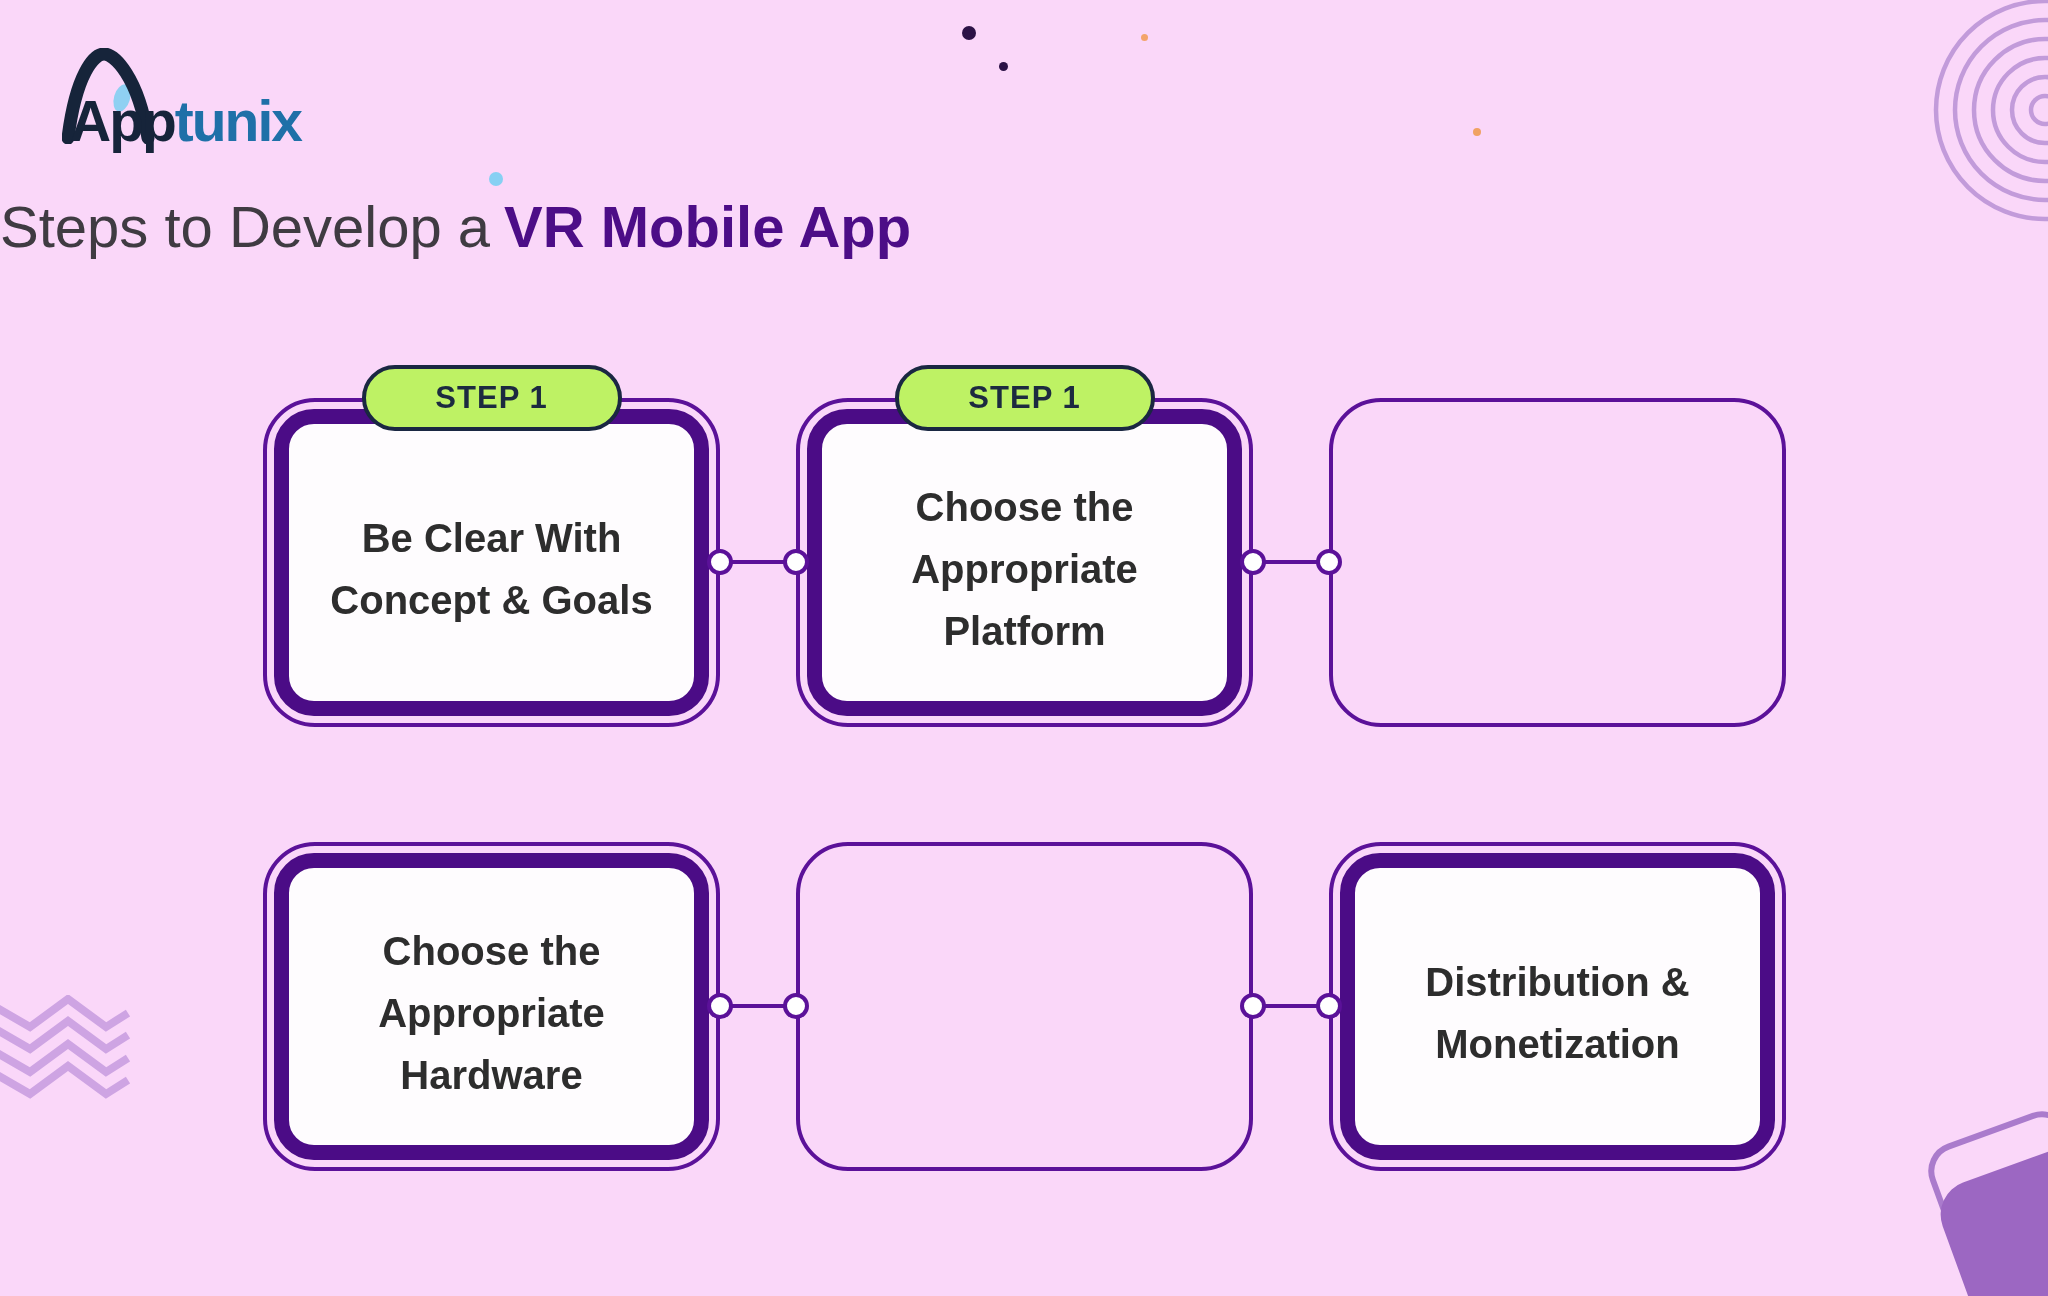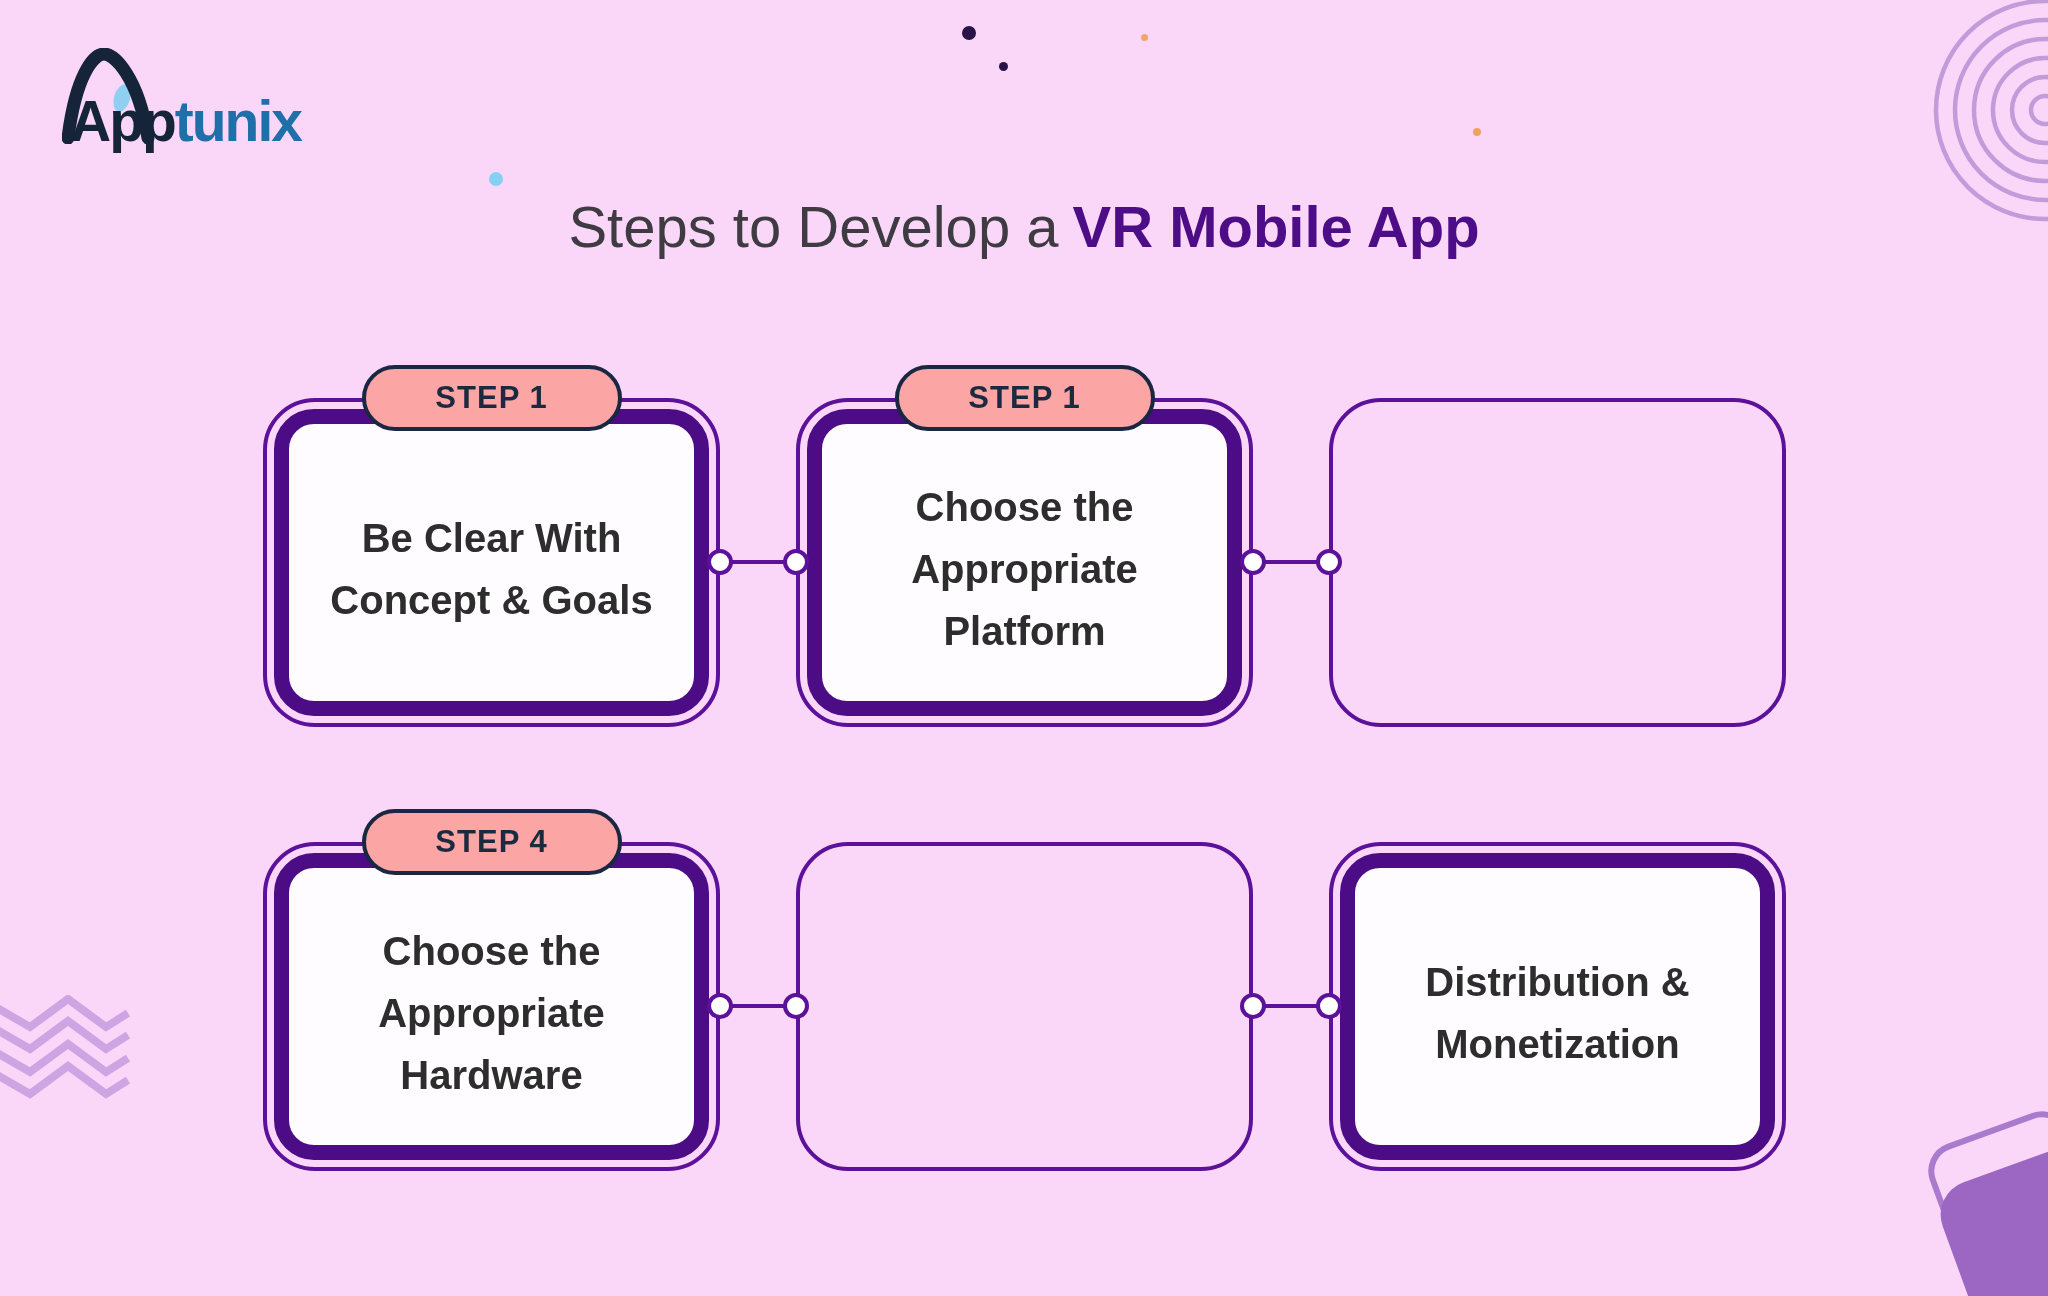--- a/index.html
+++ b/index.html
@@ -12,32 +12,32 @@
   .stage{position:absolute;inset:0;width:2048px;height:1296px;}
 
   
   .logo{position:absolute;left:62px;top:48px;width:340px;height:110px;}
   .logo-arch{position:absolute;left:0;top:0;}
   .logo-text{position:absolute;left:8px;top:40px;font-size:57px;font-weight:800;letter-spacing:-2px;white-space:nowrap;}
   .logo-dark{color:#16243A;}
   .logo-accent{color:#1F70A8;}
 
   
-  .title{position:absolute;left:0;top:194px;width:2048px;text-align:center;font-size:58px;line-height:66px;}
+  .title{position:absolute;left:0;top:194px;width:2048px;text-align:left;font-size:58px;line-height:66px;}
   .title-prefix{color:#3F3B42;font-weight:500;}
   .title-accent{color:#4C0D87;font-weight:800;margin-left:14px;}
 
   
   .card{position:absolute;width:457px;height:329px;}
   .card-outline{position:absolute;inset:0;border:4px solid #5B1199;border-radius:52px;box-sizing:border-box;}
   .card-inner{position:absolute;inset:11px;border:15px solid #4B0C86;border-radius:40px;background:#FEFCFE;box-sizing:border-box;
               display:flex;align-items:center;justify-content:center;padding-top:12px;}
   .card-label{white-space:pre-line;text-align:center;font-size:40px;line-height:62px;font-weight:700;color:#2D2D2D;}
   .badge{position:absolute;left:50%;transform:translateX(-50%);top:-33px;width:260px;height:66px;
-         background:#fca5a5;border:4px solid #1A2742;border-radius:36px;box-sizing:border-box;
+         background:#bef264;border:4px solid #1A2742;border-radius:36px;box-sizing:border-box;
          display:flex;align-items:center;justify-content:center;z-index:5;
          font-size:31px;font-weight:700;letter-spacing:1px;color:#1C2A40;}
 
   .r1{top:398px;} .r2{top:842px;}
   .c1{left:263px;} .c2{left:796px;} .c3{left:1329px;}
 
   
   .connector{position:absolute;width:102px;height:26px;z-index:4;}
   .connector .line{position:absolute;left:10px;right:10px;top:11px;height:4px;background:#5B1199;}
   .connector .node{position:absolute;top:0;width:26px;height:26px;border-radius:50%;
@@ -131,21 +131,20 @@
     <div class="card-outline"></div>
   </div>
 
   <div class="card r2 c1">
     <div class="card-outline"></div>
     <div class="card-inner">
       <div class="card-label">Choose the
 Appropriate
 Hardware</div>
     </div>
-    <div class="badge">STEP 4</div>
   </div>
 
   <div class="card r2 c2">
     <div class="card-outline"></div>
   </div>
 
   <div class="card r2 c3">
     <div class="card-outline"></div>
     <div class="card-inner">
       <div class="card-label">Distribution &amp;

